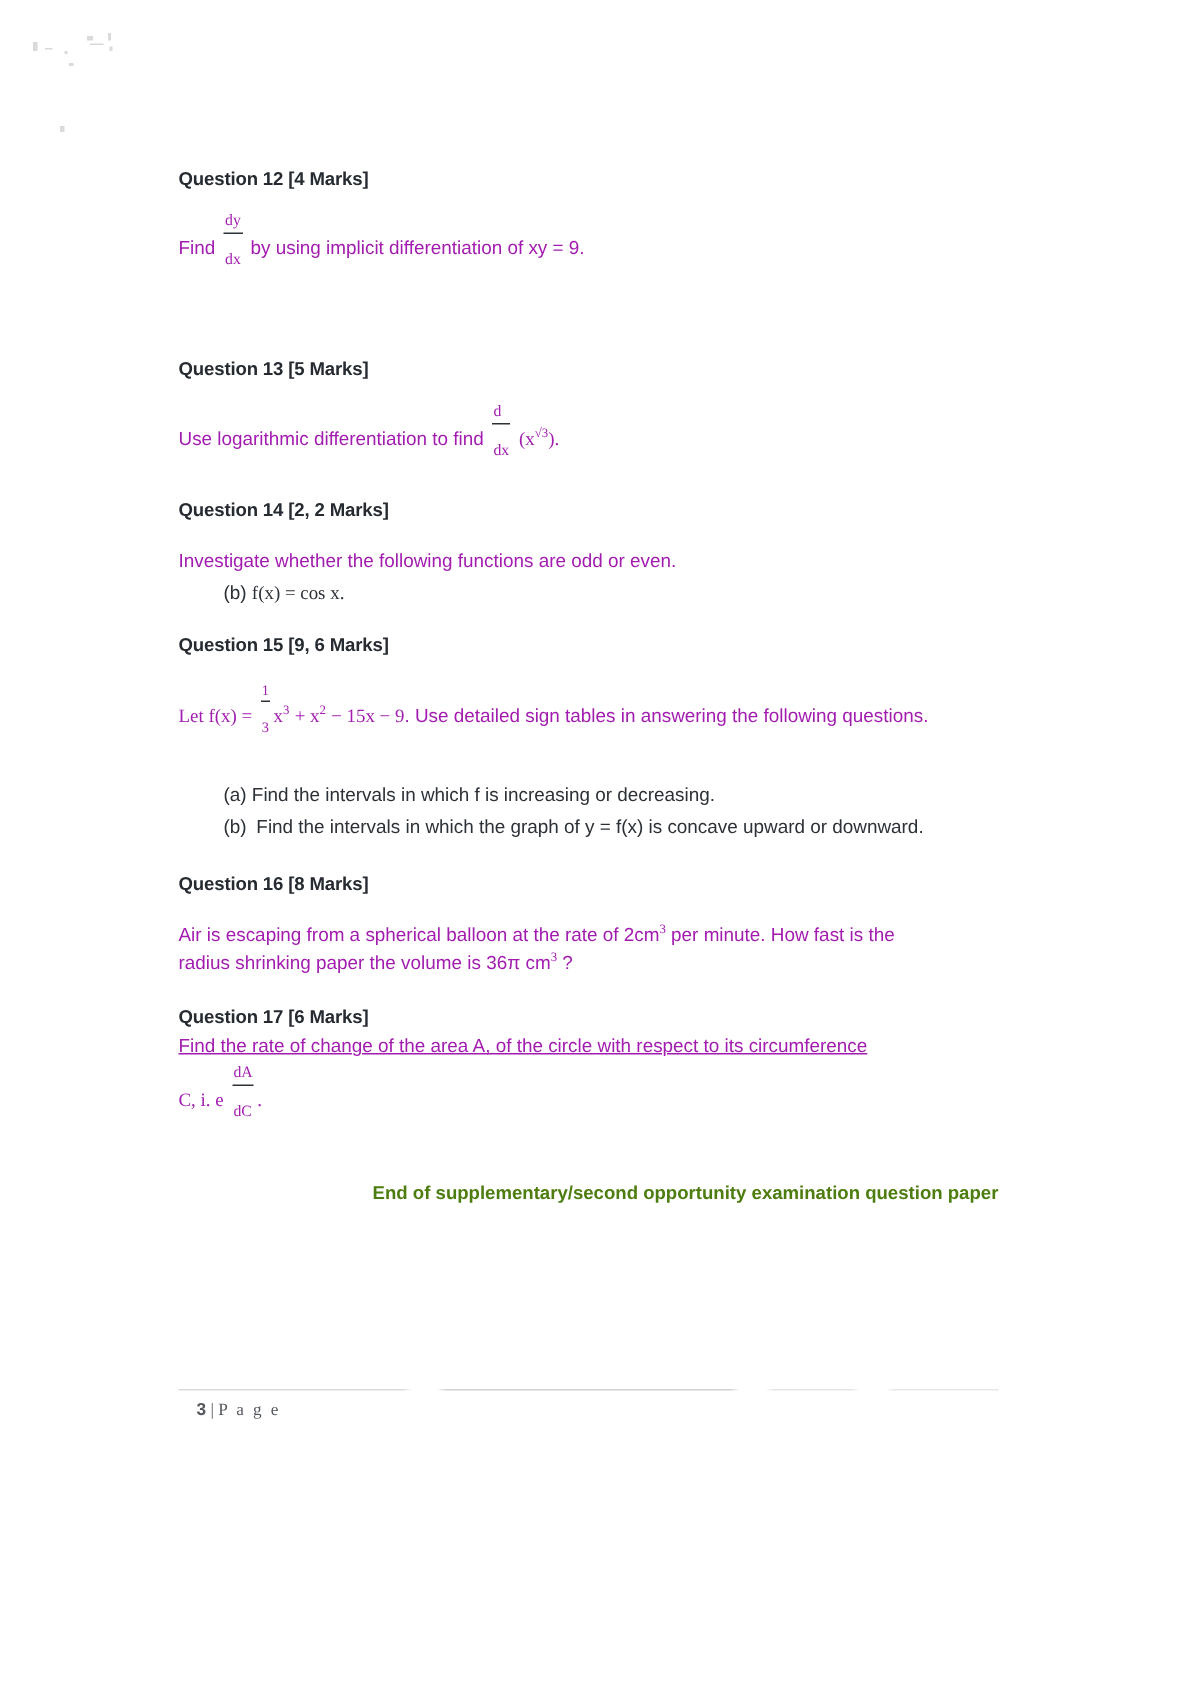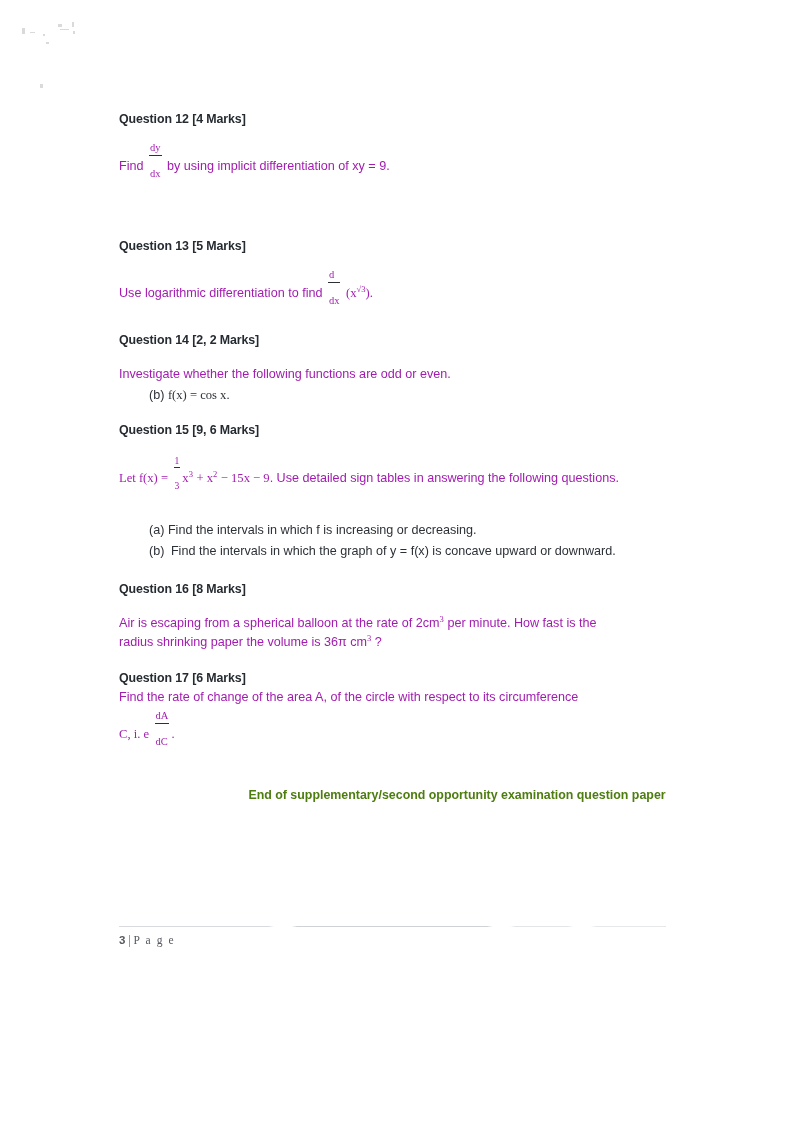--- a/index.html
+++ b/index.html
@@ -123,21 +123,21 @@
       rgba(170,174,180,.45) 0%, rgba(170,174,180,.45) 26%,
       rgba(255,255,255,0) 27%, rgba(255,255,255,0) 30%,
       rgba(160,165,172,.5) 31%, rgba(160,165,172,.5) 64%,
       rgba(255,255,255,0) 65%, rgba(255,255,255,0) 68%,
       rgba(185,189,194,.4) 69%, rgba(185,189,194,.4) 78%,
       rgba(255,255,255,0) 79%, rgba(255,255,255,0) 82%,
       rgba(185,189,194,.35) 83%, rgba(185,189,194,.35) 100%);
   }
   .page-num {
     position: absolute;
-    left: 119px;
+    left: 131px;
     top: 934px;
     font-size: 11.5px;
     color: #55595f;
     font-family: "Liberation Serif", serif;
   }
   .page-num .pn { font-weight: bold; font-family: "Liberation Sans", sans-serif; }
   .page-num .pw { letter-spacing: 1.6px; }
 </style>
 </head>
 <body>
@@ -226,21 +226,21 @@
       <div class="q-body" style="margin-top:18px;">
         <span>Air is escaping from a spherical balloon at the rate of 2cm</span><sup class="ex">3</sup><span> per minute. How fast is the</span>
       </div>
       <div class="q-body">
         <span>radius shrinking paper the volume is 36π cm</span><sup class="ex">3</sup><span> ?</span>
       </div>
     </div>
 
     <div style="margin-top:20px;">
       <div class="q-head">Question 17 [6 Marks]</div>
-      <div class="q-body" style="margin-top:3px;">
+      <div class="q-body" style="margin-top:3px;text-decoration:underline;">
         <span>Find the rate of change of the area  A, of the circle with respect to its circumference</span>
       </div>
       <div class="q-body" style="margin-top:4px;">
         <span class="mi">C, i. e</span>
         <span class="frac">
           <span class="top">dA</span>
           <span class="bar"></span>
           <span class="bot">dC</span>
         </span><span class="mi">.</span>
       </div>

